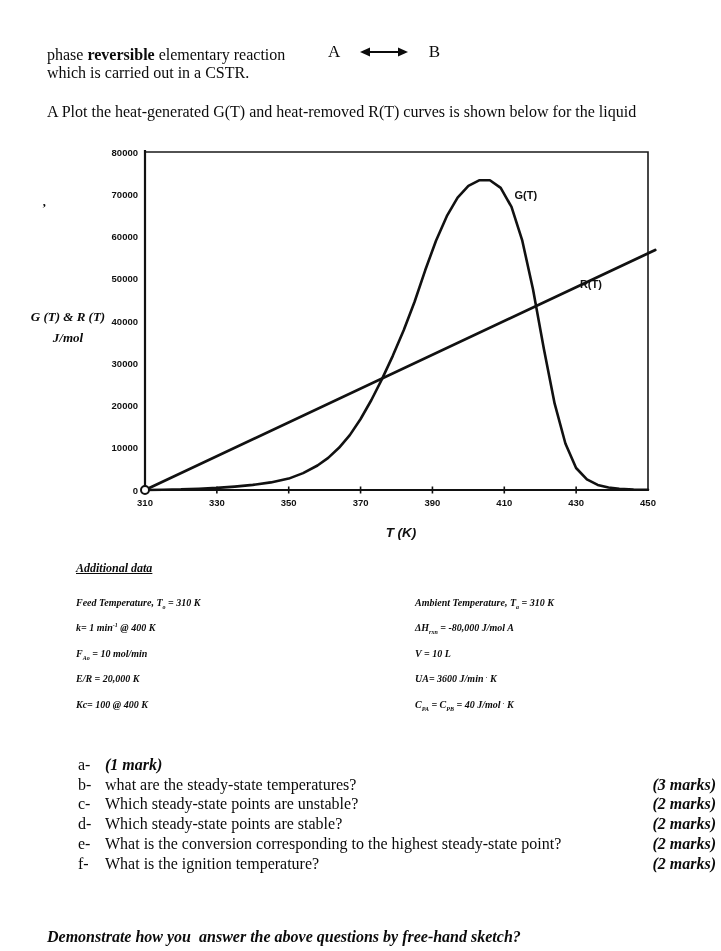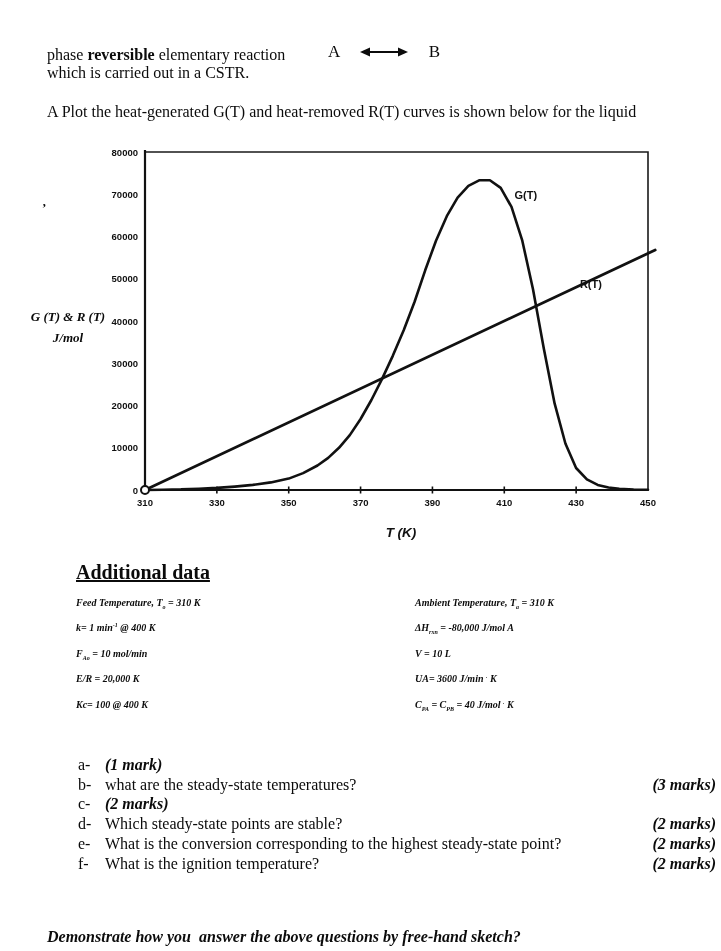--- a/index.html
+++ b/index.html
@@ -7,21 +7,21 @@
     width:721px;height:951px;background:#ffffff;color:#0b0b0b;
     font-family:"Liberation Serif",serif;position:relative;overflow:hidden;
   }
   .abs{position:absolute;}
   .statement{font-size:16px;line-height:19px;white-space:pre;}
   .bold{font-weight:700;}
   .reaction-row{display:flex;align-items:center;justify-content:space-between;}
   .reaction-letter{font-size:17px;}
   .stray{font-size:13px;font-weight:700;}
   .ylab{font-weight:700;font-style:italic;font-size:13px;line-height:21px;text-align:center;}
-  .adds-heading{font-size:20px;font-weight:700;text-decoration:underline;}
+  .adds-heading{font-size:12px;font-weight:700;font-style:italic;text-decoration:underline;}
   .adds-col{font-size:10px;font-weight:700;font-style:italic;line-height:25.4px;white-space:pre;}
   .adds-col sub{font-size:60%;line-height:0;}
   .adds-col sup{font-size:60%;line-height:0;}
   .q-row{display:flex;align-items:baseline;font-size:16px;line-height:19.7px;}
   .q-letter{width:27px;flex:0 0 27px;}
   .q-text{flex:1 1 auto;}
   .q-marks{flex:0 0 auto;font-weight:700;font-style:italic;text-align:right;}
   .footer-line{font-size:16px;font-weight:700;font-style:italic;white-space:pre-wrap;}
   svg text{font-family:"Liberation Sans",sans-serif;}
 </style>
@@ -99,20 +99,21 @@
      <span class="q-letter">a-</span>
      <span class="q-marks">(1 mark)</span>
    </div>
     <div class="q-row">
      <span class="q-letter">b-</span>
      <span class="q-text">what are the steady-state temperatures?</span>
      <span class="q-marks">(3 marks)</span>
    </div>
     <div class="q-row">
      <span class="q-letter">c-</span>
+     <span class="q-text">Which steady-state points are unstable?</span>
      <span class="q-marks">(2 marks)</span>
    </div>
     <div class="q-row">
      <span class="q-letter">d-</span>
      <span class="q-text">Which steady-state points are stable?</span>
      <span class="q-marks">(2 marks)</span>
    </div>
     <div class="q-row">
      <span class="q-letter">e-</span>
      <span class="q-text">What is the conversion corresponding to the highest steady-state point?</span>

